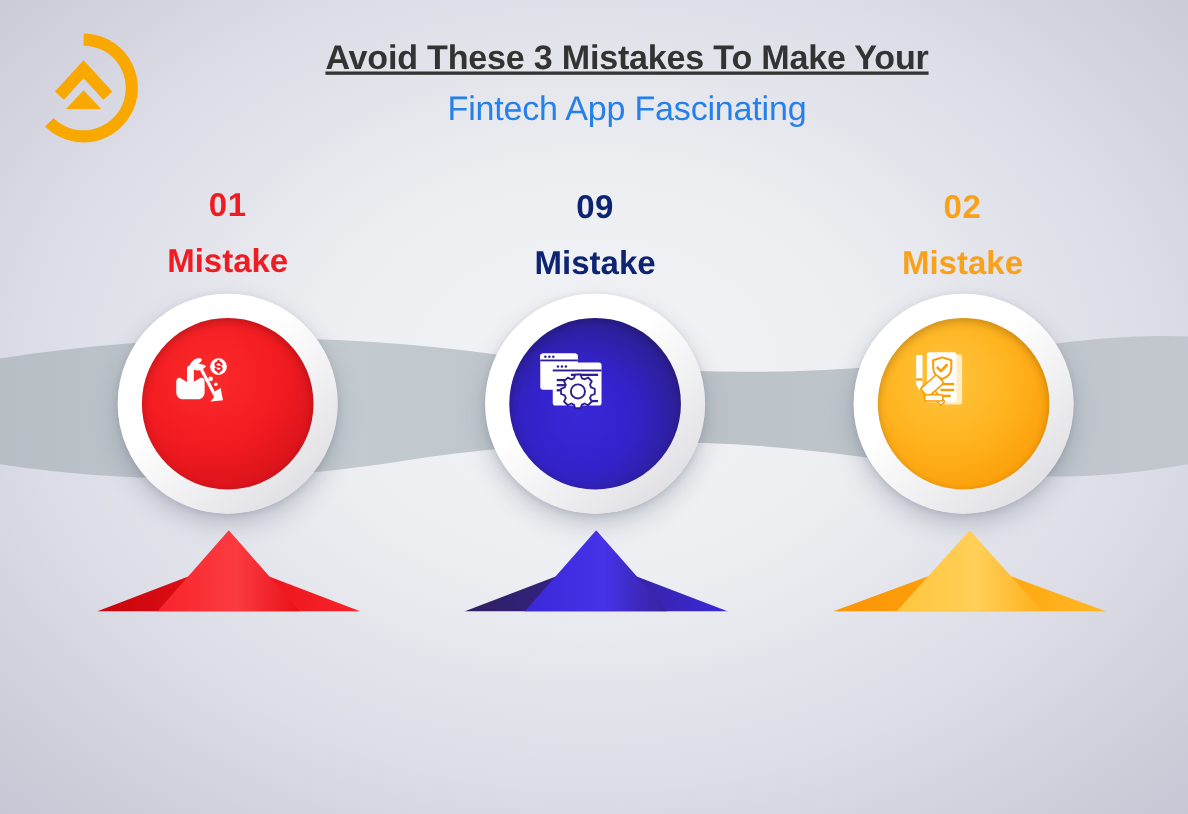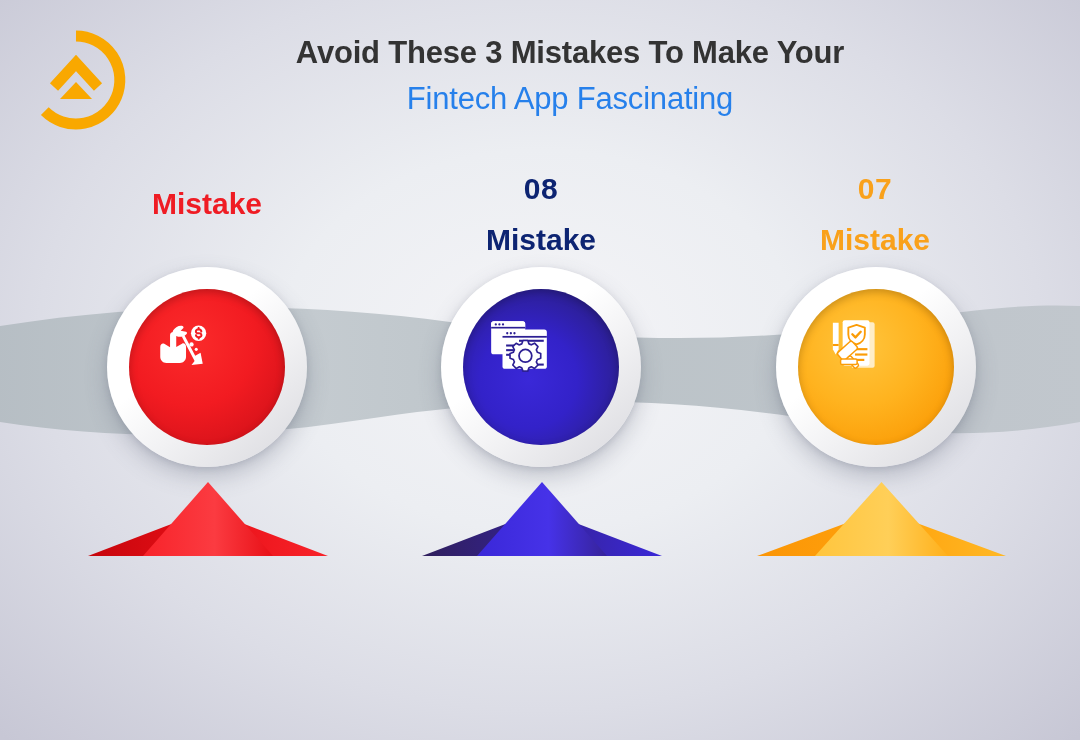--- a/index.html
+++ b/index.html
@@ -16,21 +16,21 @@
   }
 
   
   .band{position:absolute;left:0;top:296px;width:1080px;height:148px;}
 
   
   .logo{position:absolute;left:22px;top:26px;width:108px;height:108px;}
   .title-wrap{position:absolute;left:160px;top:32px;width:820px;text-align:center;}
   .title-l1{
     font-size:31px;font-weight:bold;color:#333333;letter-spacing:-.2px;
-    line-height:42px;white-space:nowrap;
+    line-height:42px;white-space:nowrap;text-decoration:underline;
   }
   .title-l2{
     font-size:31px;font-weight:normal;color:#2680eb;letter-spacing:-.2px;
     line-height:42px;white-space:nowrap;margin-top:4px;
   }
 
   
   .numhead{position:absolute;width:260px;text-align:center;}
   .numhead .num{font-size:30px;font-weight:bold;line-height:34px;letter-spacing:.5px;}
   .numhead .mis{font-size:30px;font-weight:bold;line-height:28px;margin-top:20px;}
@@ -105,28 +105,29 @@
     <path d="M32 61 L54 37 L76 61" fill="none" stroke="#f9a800" stroke-width="11" stroke-linejoin="miter"></path>
     <path d="M38 73 L54 56 L70 73 Z" fill="#f9a800"></path>
   </svg>
 
   <div class="title-wrap">
     <div class="title-l1">Avoid These 3 Mistakes To Make Your</div>
     <div class="title-l2">Fintech App Fascinating</div>
   </div>
 
   <div class="numhead" id="nh1">
+    <div class="num" style="color:#ef1c24">01</div>
     <div class="mis" style="color:#ef1c24">Mistake</div>
   </div>
   <div class="numhead" id="nh2">
-    <div class="num" style="color:#0d2472">08</div>
+    <div class="num" style="color:#0d2472">09</div>
     <div class="mis" style="color:#0d2472">Mistake</div>
   </div>
   <div class="numhead" id="nh3">
-    <div class="num" style="color:#f9a11b">07</div>
+    <div class="num" style="color:#f9a11b">02</div>
     <div class="mis" style="color:#f9a11b">Mistake</div>
   </div>
 
   <div class="circ-wrap" id="cw1">
     <div class="ring"></div>
     <div class="disc" id="d1"></div>
     <svg class="gi" viewBox="0 0 64 64" fill="#ffffff">
       <path d="M8 34c0-2.6 2.1-4.2 3.9-3.1l5.6 3.4V22.5c0-1.7 1.3-3 3-3s3 1.3 3 3V34l5.6-3.3c1.9-1.1 3.9.5 3.9 3.1v9.7c0 3.3-2.6 6-5.9 6H13.9C10.6 49.5 8 46.8 8 43.5V34z"></path>
       <path d="M20.6 17.8c2.2-3.4 5.8-5.1 9-4.3 1 .3 1.3 1.5.6 2.2l-2.4 2.4 5.1 1.1c1 .2 1.4 1.4.7 2.1-2.6 2.6-6.4 3.5-9.6 2.2-.9-.4-1.2-.5-1.6-1l-2-2.4c-.4-.6-.4-1.5.2-2.3z"></path>
       <circle cx="45.2" cy="20.6" r="7.4"></circle>

